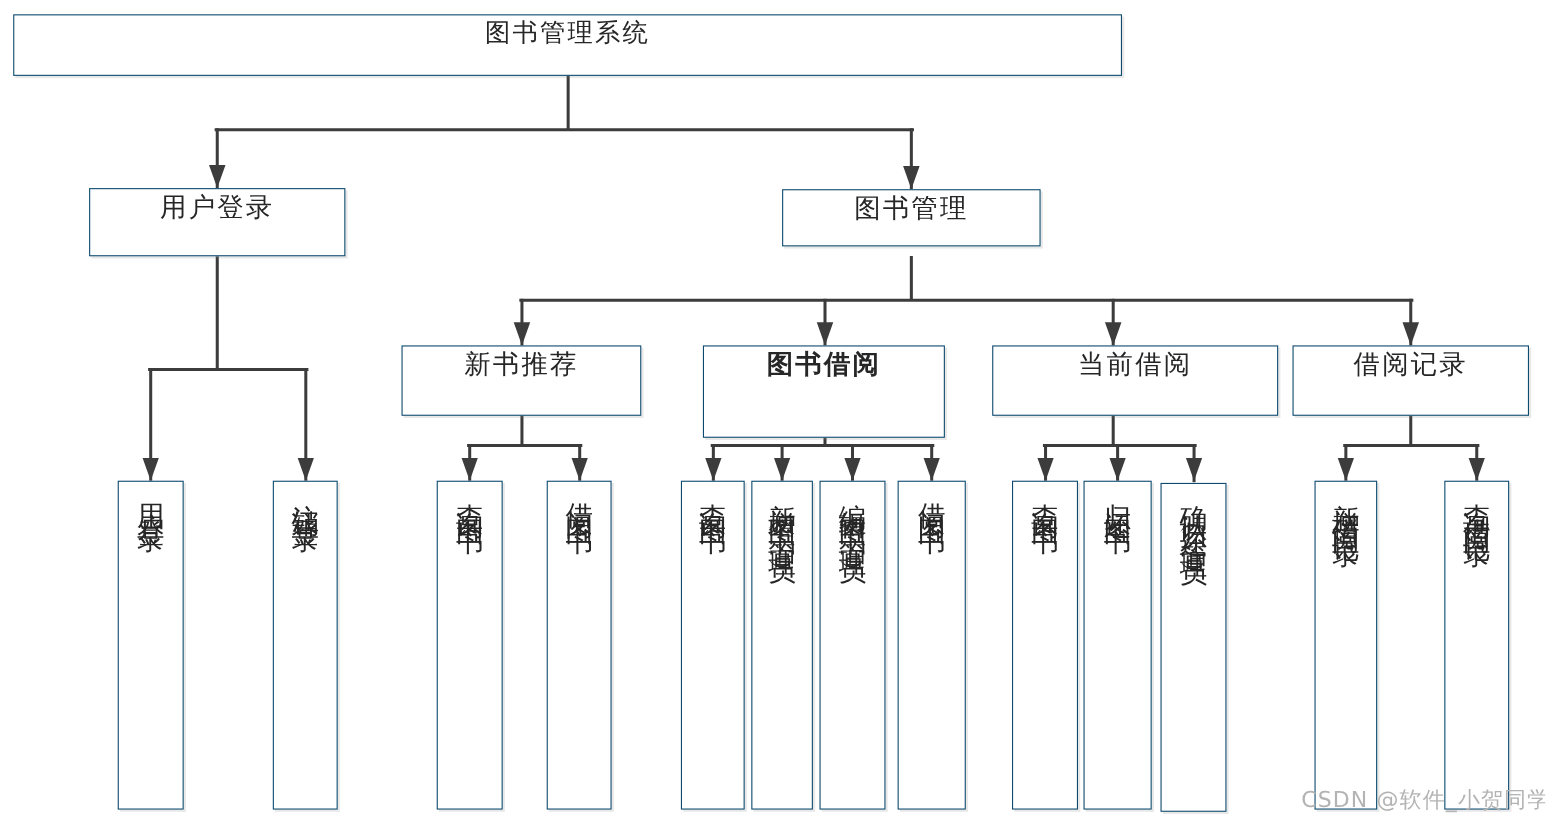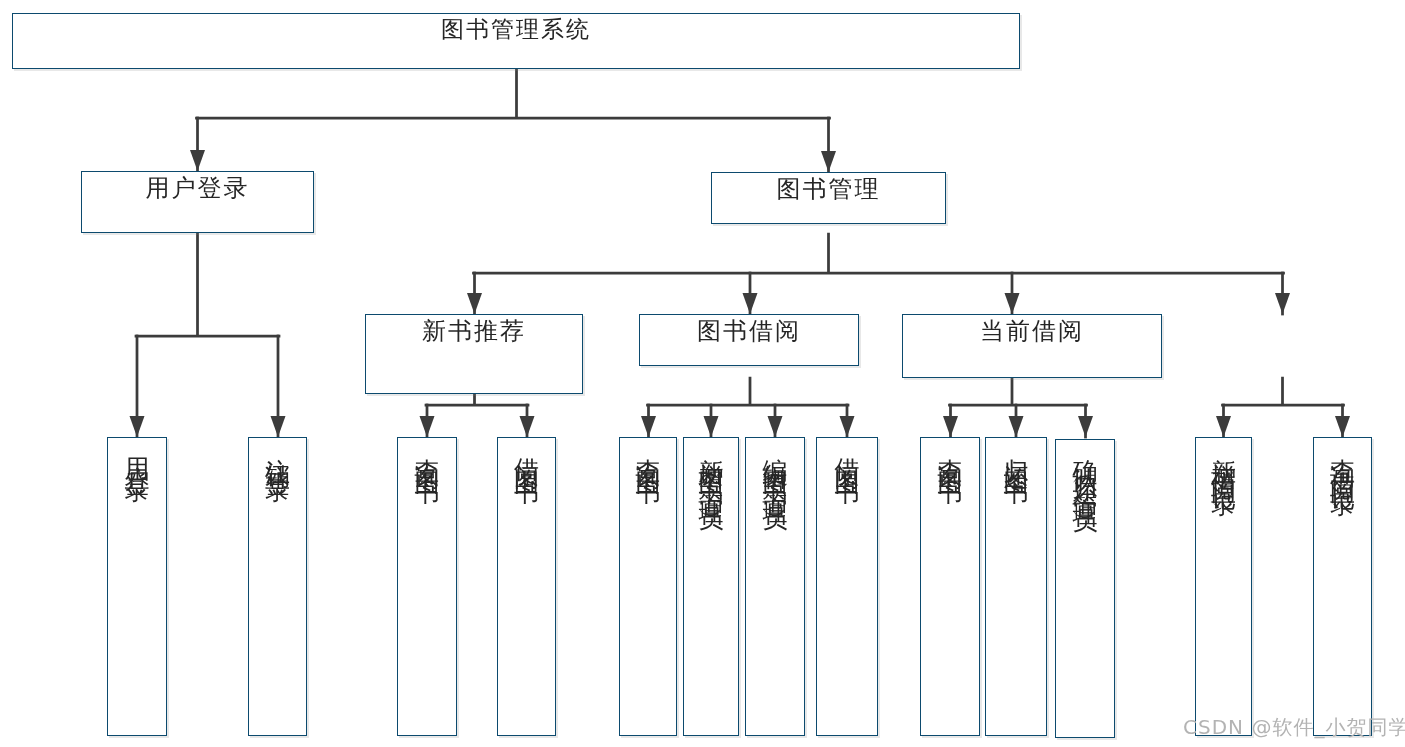--- a/index.html
+++ b/index.html
@@ -120,28 +120,31 @@
     <span>图书管理系统</span>
   </div>
 
   <div class="node hnode" style="left:81px; top:171px; width:233px; height:62px;">
     <span>用户登录</span>
   </div>
   <div class="node hnode" style="left:711px; top:172px; width:235px; height:52px;">
     <span>图书管理</span>
   </div>
 
-  <div class="node hnode" style="left:365px; top:314px; width:218px; height:80px;">
+  <div class="node hnode" style="left:365px; top:314px; width:218px; height:64px;">
     <span>新书推荐</span>
   </div>
-  <div class="node hnode" style="left:639px; top:314px; width:220px; height:52px;">
+  <div class="node hnode" style="left:639px; top:314px; width:220px; height:84px;font-weight:bold;">
     <span>图书借阅</span>
   </div>
   <div class="node hnode" style="left:902px; top:314px; width:260px; height:64px;">
     <span>当前借阅</span>
+  </div>
+  <div class="node hnode" style="left:1175px; top:314px; width:215px; height:64px;">
+    <span>借阅记录</span>
   </div>
 
   <div class="node leaf" style="left:107px; top:437px; width:60px; height:299px;">
     <span>用户登录</span>
   </div>
   <div class="node leaf" style="left:248px; top:437px; width:59px; height:299px;">
     <span>注销登录</span>
   </div>
 
   <div class="node leaf" style="left:397px; top:437px; width:60px; height:299px;">

